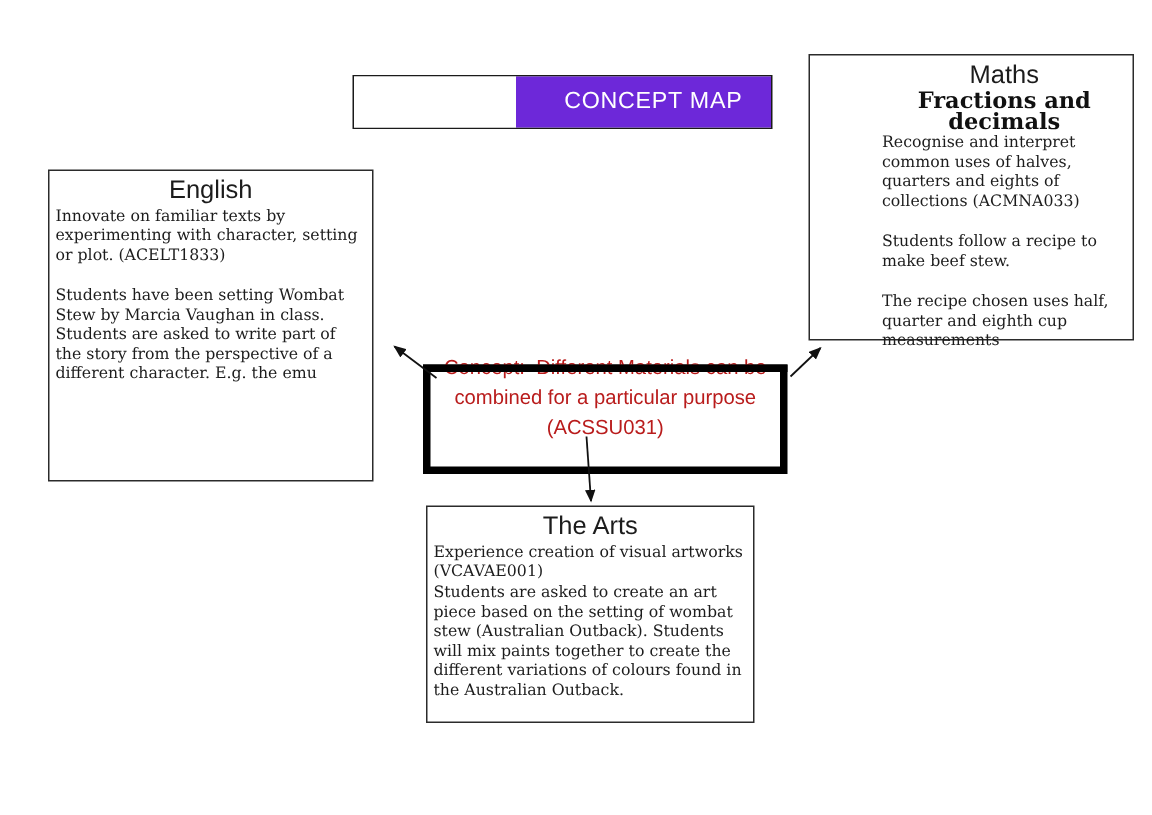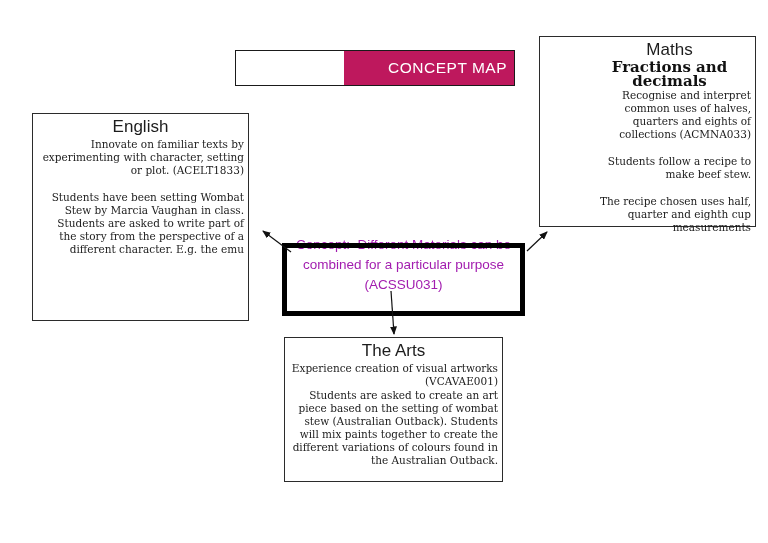--- a/index.html
+++ b/index.html
@@ -11,52 +11,52 @@
     position:absolute;box-sizing:border-box;background:#ffffff;
     border:1.5px solid #2b2b2b;text-align:center;
   }
   .box-title{
     font-family:"Liberation Sans",sans-serif;font-size:17px;line-height:20px;
     font-weight:400;color:#1c1c1c;padding-top:3px;
   }
   .body-text{
     font-family:"DejaVu Serif","Liberation Serif",serif;
     font-size:10.5px;line-height:13px;color:#1c1c1c;
-    margin:0;padding:1px 4px 0 4px;text-align:right;
+    margin:0;padding:1px 4px 0 4px;text-align:left;
   }
   .body-text.spacer-before{margin-top:13px;}
   .bold-sub{
     font-family:"DejaVu Serif","Liberation Serif",serif;font-weight:bold;
     font-size:15px;line-height:14px;color:#111;
   }
   
   #header-bar{
     position:absolute;left:235px;top:50px;width:280px;height:36px;
     box-sizing:border-box;border:1px solid #1a1a1a;background:#ffffff;display:flex;
   }
   #header-blank{width:108px;height:100%;background:#ffffff;}
   #header-black{
-    flex:1;background:#be185d;color:#ffffff;display:flex;align-items:center;
-    justify-content:flex-end;padding-right:7px;font-size:15.5px;letter-spacing:.5px;
+    flex:1;background:#6d28d9;color:#ffffff;display:flex;align-items:center;
+    justify-content:flex-end;padding-right:19px;font-size:15.5px;letter-spacing:.5px;
     font-family:"Liberation Sans",sans-serif;
   }
   
   #english-box{left:32px;top:113px;width:217px;height:208px;}
   
   #maths-box{left:539px;top:36px;width:217px;height:191px;padding-left:44px;}
   
   #arts-box{left:284px;top:337px;width:219px;height:145px;}
   
   #concept-box{
     position:absolute;left:282px;top:243px;width:243px;height:73px;
     box-sizing:border-box;border:5px solid #000;background:#ffffff;
   }
   #concept-text{
     margin-top:-13px;text-align:center;
-    font-family:"Liberation Sans",sans-serif;font-size:13.5px;line-height:20px;color:#a21caf;
+    font-family:"Liberation Sans",sans-serif;font-size:13.5px;line-height:20px;color:#b91c1c;
   }
   #concept-text .line1{white-space:pre;}
   .concept-strike{
     position:absolute;left:-5px;right:-5px;top:-5px;height:5px;background:#000;
   }
   
   #arrows{
     position:absolute;left:0;top:0;width:768px;height:543px;
     pointer-events:none;z-index:30;
   }

